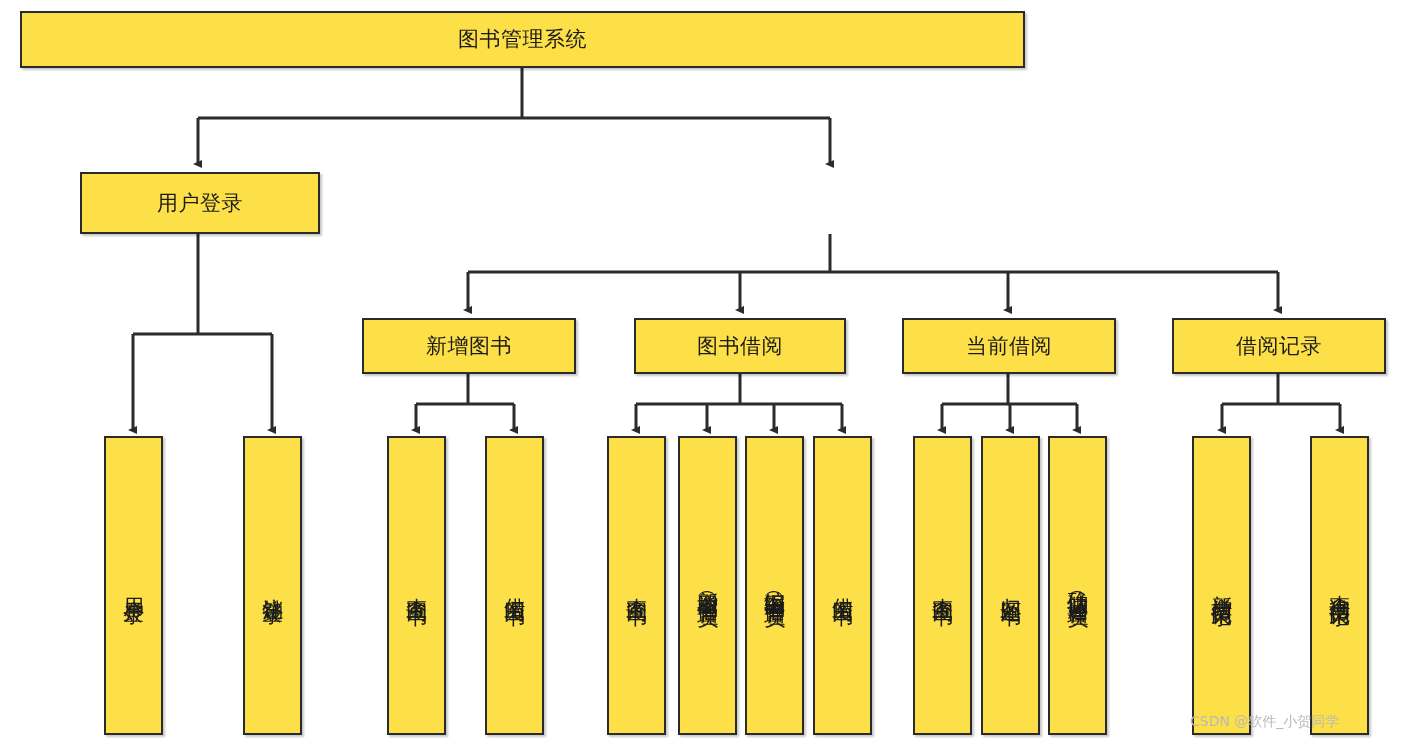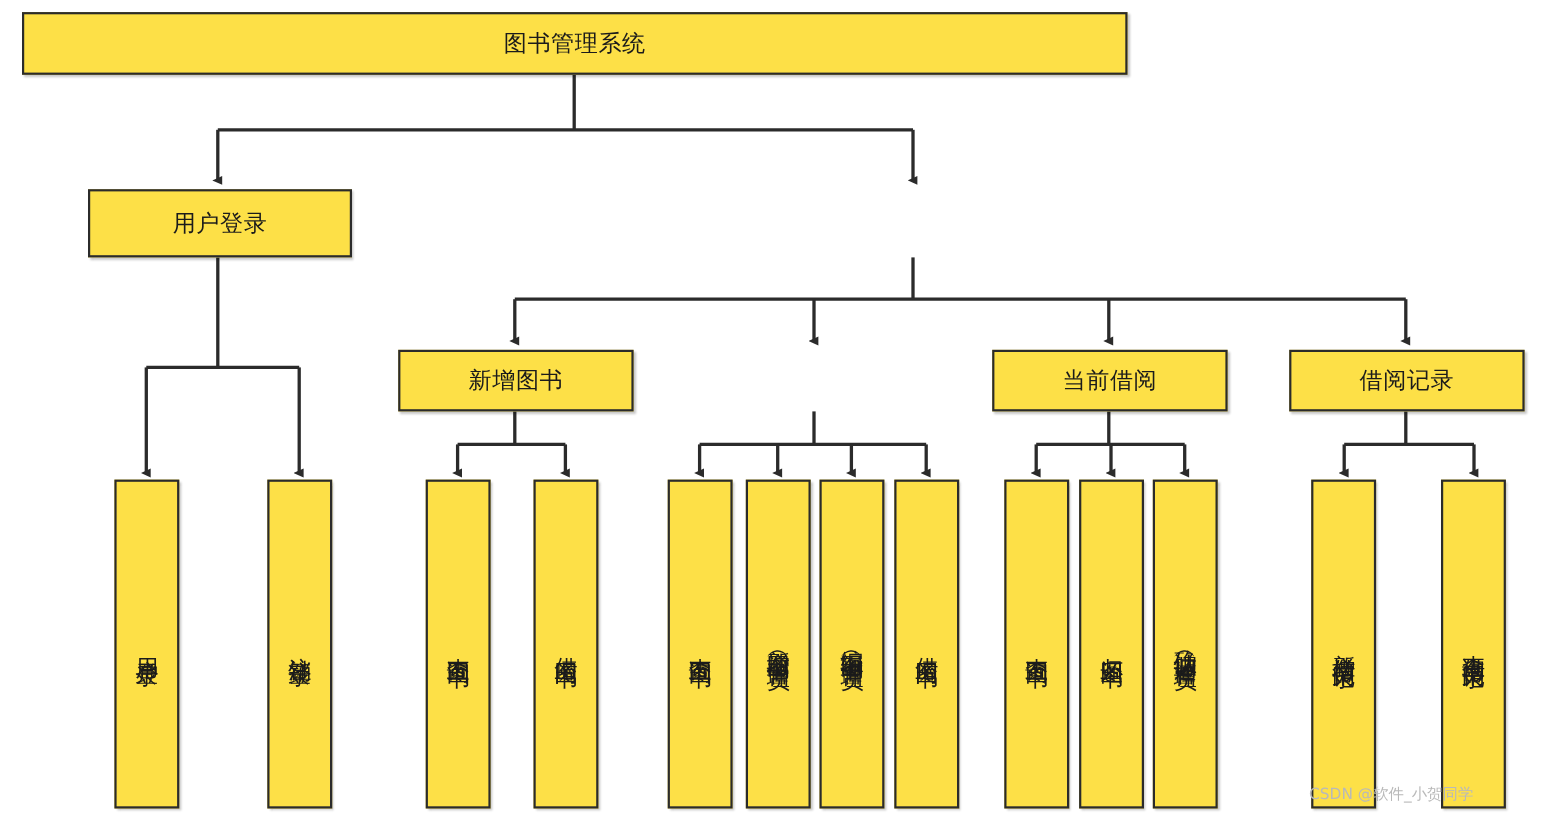--- a/index.html
+++ b/index.html
@@ -129,20 +129,23 @@
     <span class="label">图书管理系统</span>
   </div>
 
   <div class="node horizontal" style="left:80px; top:172px; width:240px; height:62px;">
     <span class="label">用户登录</span>
   </div>
 
   <div class="node horizontal" style="left:362px; top:318px; width:214px; height:56px;">
     <span class="label">新增图书</span>
   </div>
+  <div class="node horizontal" style="left:634px; top:318px; width:212px; height:56px;">
+    <span class="label">图书借阅</span>
+  </div>
   <div class="node horizontal" style="left:1172px; top:318px; width:214px; height:56px;">
     <span class="label">借阅记录</span>
   </div>
   <div class="node horizontal" style="left:902px; top:318px; width:214px; height:56px;">
     <span class="label">当前借阅</span>
   </div>
 
   <div class="node vertical" style="left:104px; top:436px; width:59px; height:299px;">
     <span class="label">用户登录</span>
   </div>

